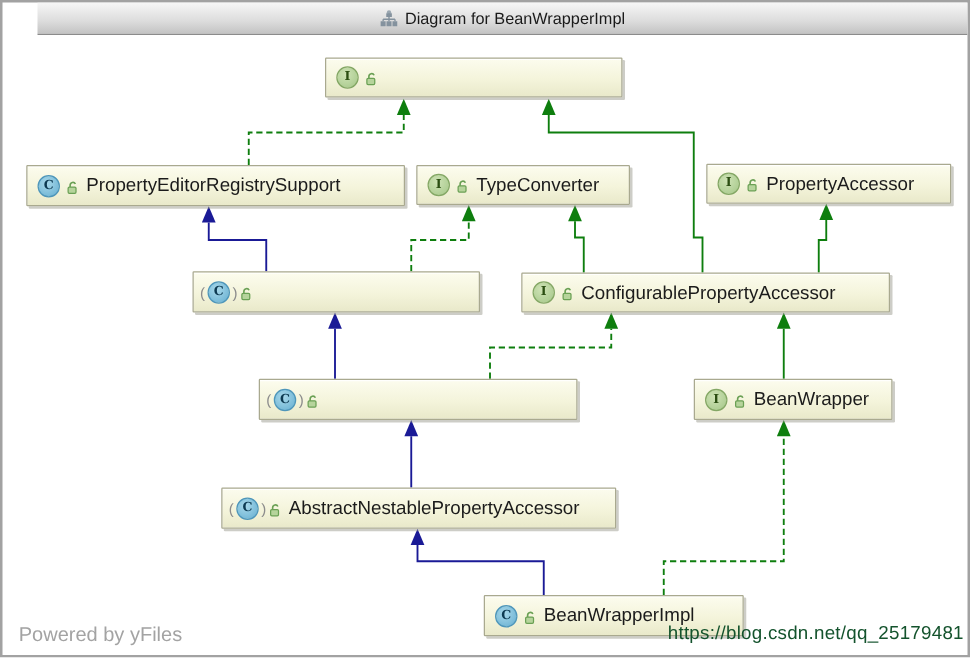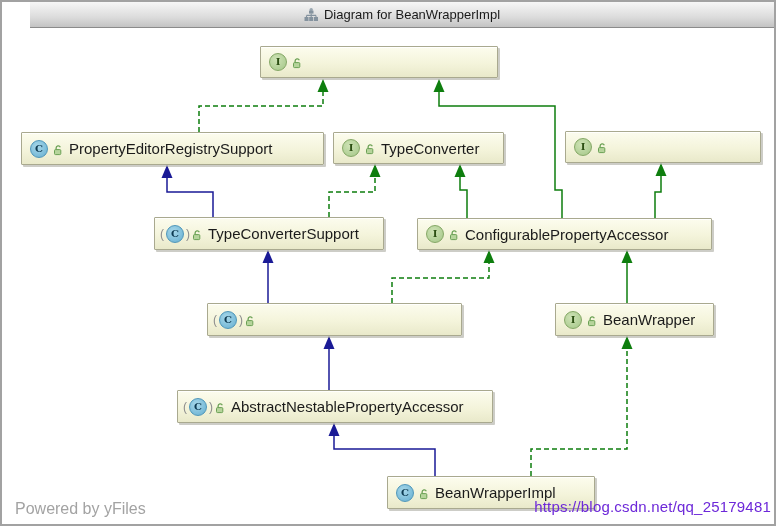--- a/index.html
+++ b/index.html
@@ -29,21 +29,21 @@
     width:16px;height:16px;border-radius:50%;flex:none;
     display:flex;align-items:center;justify-content:center;
     font-family:"DejaVu Serif",serif;font-weight:bold;font-size:10px;line-height:1;
   }
   .type-icon.interface{background:radial-gradient(circle at 40% 35%,#cfe3b6,#a3c687);border:1px solid #84a765;color:#2c4f13;}
   .type-icon.class{background:radial-gradient(circle at 40% 35%,#a8d8ea,#64aed0);border:1px solid #4e96ba;color:#0d3a52;}
   .paren{color:#8c8c8c;font-size:12px;line-height:1;flex:none;margin:0 -3px;}
   .lock{flex:none;margin-top:2px;}
   .watermark{
     position:absolute;top:496px;right:3px;z-index:6;
-    font-size:15px;color:#6d28d9;letter-spacing:.2px;
+    font-size:15px;color:#14532d;letter-spacing:.2px;
   }
   .powered{
     position:absolute;left:13px;top:498px;z-index:4;
     font-size:16px;color:#a3a3a3;
   }
 </style>
 </head>
 <body>
 
 <div class="window">
@@ -111,30 +111,30 @@
           <rect x="1.5" y="5.6" width="6.3" height="5" rx="1" fill="#b6d49b" stroke="#6aa054"></rect>
         </svg>
         <span>TypeConverter</span>
       </div>
       <div class="node" style="left: 563px; top: 129px; width: 196px; height: 32px;">
         <span class="type-icon interface">I</span>
         <svg class="lock" width="11" height="12" viewBox="0 0 11 12">
           <path d="M3.1 5.8 V4.1 A2.2 2.2 0 0 1 7.3 3.2" fill="none" stroke="#6aa054" stroke-width="1.3"></path>
           <rect x="1.5" y="5.6" width="6.3" height="5" rx="1" fill="#b6d49b" stroke="#6aa054"></rect>
         </svg>
+        <span>PropertyAccessor</span>
       </div>
       <div class="node" style="left: 152px; top: 215px; width: 230px; height: 33px;">
         <span class="paren">(</span>
         <span class="type-icon class">C</span>
         <span class="paren">)</span>
         <svg class="lock" width="11" height="12" viewBox="0 0 11 12">
           <path d="M3.1 5.8 V4.1 A2.2 2.2 0 0 1 7.3 3.2" fill="none" stroke="#6aa054" stroke-width="1.3"></path>
           <rect x="1.5" y="5.6" width="6.3" height="5" rx="1" fill="#b6d49b" stroke="#6aa054"></rect>
         </svg>
-        <span>TypeConverterSupport</span>
       </div>
       <div class="node" style="left: 415px; top: 216px; width: 295px; height: 32px;">
         <span class="type-icon interface">I</span>
         <svg class="lock" width="11" height="12" viewBox="0 0 11 12">
           <path d="M3.1 5.8 V4.1 A2.2 2.2 0 0 1 7.3 3.2" fill="none" stroke="#6aa054" stroke-width="1.3"></path>
           <rect x="1.5" y="5.6" width="6.3" height="5" rx="1" fill="#b6d49b" stroke="#6aa054"></rect>
         </svg>
         <span>ConfigurablePropertyAccessor</span>
       </div>
       <div class="node" style="left: 205px; top: 301px; width: 255px; height: 33px;">

